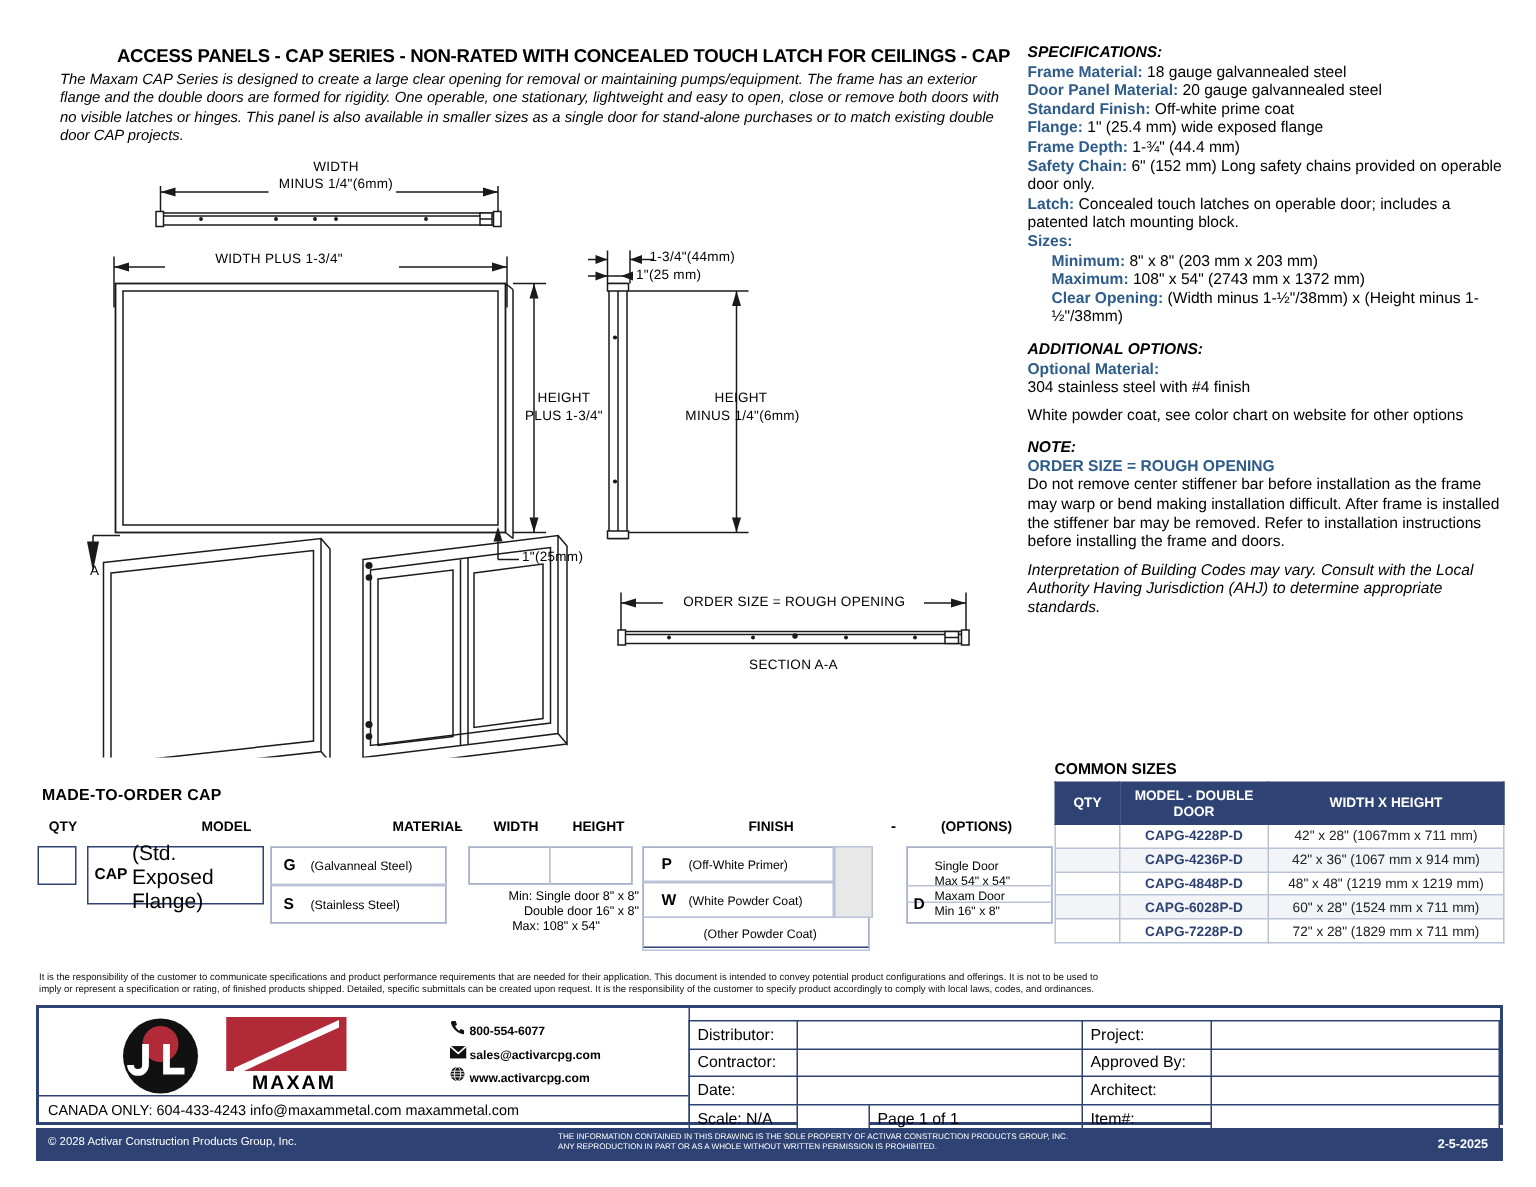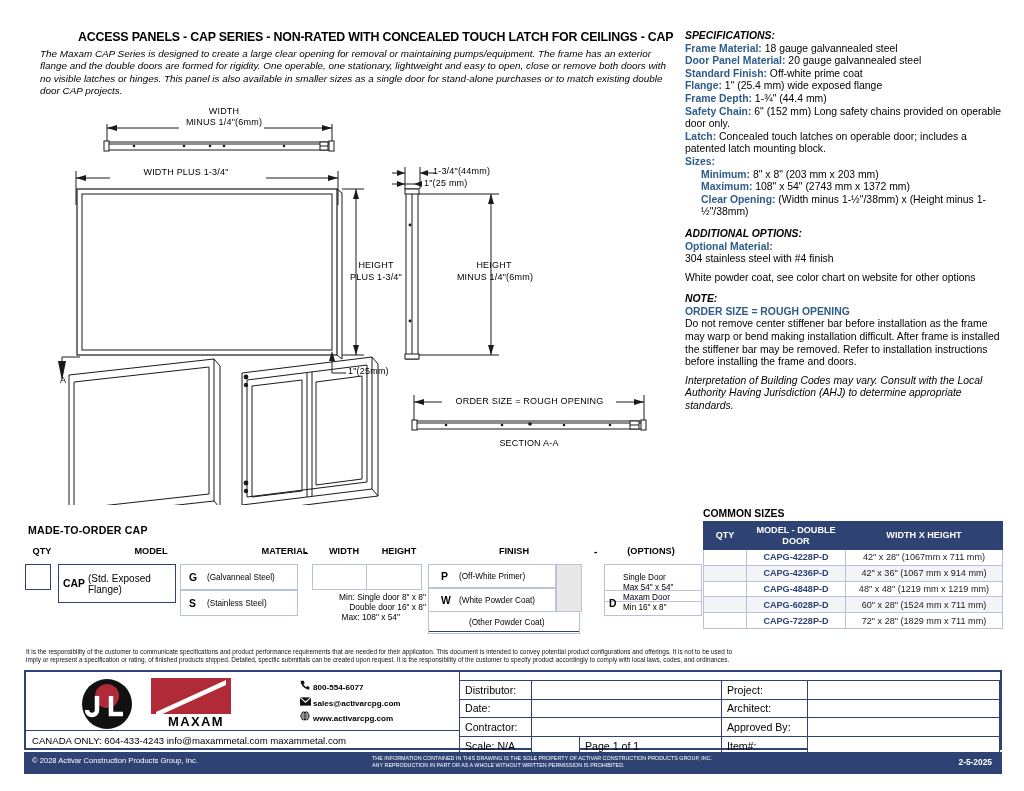--- a/index.html
+++ b/index.html
@@ -306,21 +306,21 @@
     <div class="hdr" style="left:293px;top:0px;width:54px;">WIDTH</div>
     <div class="hdr" style="left:348px;top:0px;width:54px;">HEIGHT</div>
     <div class="hdr" style="left:410px;top:0px;width:160px;">FINISH</div>
     <div class="dash" style="left:570px;top:0px;">-</div>
     <div class="hdr" style="left:582px;top:0px;width:90px;">(OPTIONS)</div>
 
     <div class="box" style="left:1px;top:18px;width:26px;height:26px;"></div>
 
     <div class="box" style="left:34px;top:18px;width:118px;height:39px;display:flex;align-items:center;padding-left:4px;">
       <span class="code">CAP</span>
-      <span style="margin-left:3px;font-size:10px;">(Std. Exposed Flange)</span>
+      <span style="margin-left:3px;font-size:14px;">(Std. Exposed Flange)</span>
     </div>
 
     <div class="box" style="left:156px;top:18px;width:118px;height:52px;">
       <div class="cell" style="left:-1px;top:-1px;width:118px;height:26px;padding-left:8px;">
         <span class="code" style="width:18px;">G</span>
         <span style="font-size:8.2px;">(Galvanneal Steel)</span>
       </div>
       <div class="cell" style="left:-1px;top:25px;width:118px;height:26px;padding-left:8px;">
         <span class="code" style="width:18px;">S</span>
         <span style="font-size:8.2px;">(Stainless Steel)</span>
@@ -426,29 +426,29 @@
 
   <table class="ftab">
     <tbody>
         <tr>
       <td class="lbl">Distributor:</td>
       <td class="blank" colspan="2" style="width:190px;"></td>
       <td class="lbl2">Project:</td>
       <td class="blank"></td>
     </tr>
     <tr>
+      <td class="lbl">Contractor:</td>
+      <td class="blank" colspan="2"></td>
+      <td class="lbl2">Approved By:</td>
+      <td class="blank"></td>
+    </tr>
+    <tr>
       <td class="lbl">Date:</td>
       <td class="blank" colspan="2"></td>
       <td class="lbl2">Architect:</td>
-      <td class="blank"></td>
-    </tr>
-    <tr>
-      <td class="lbl">Contractor:</td>
-      <td class="blank" colspan="2"></td>
-      <td class="lbl2">Approved By:</td>
       <td class="blank"></td>
     </tr>
     <tr>
       <td class="lbl">Scale: N/A</td>
       <td class="blank" style="width:48px;"></td>
       <td style="width:142px;">Page 1 of 1</td>
       <td class="lbl2">Item#:</td>
       <td class="blank"></td>
     </tr>
   </tbody>

